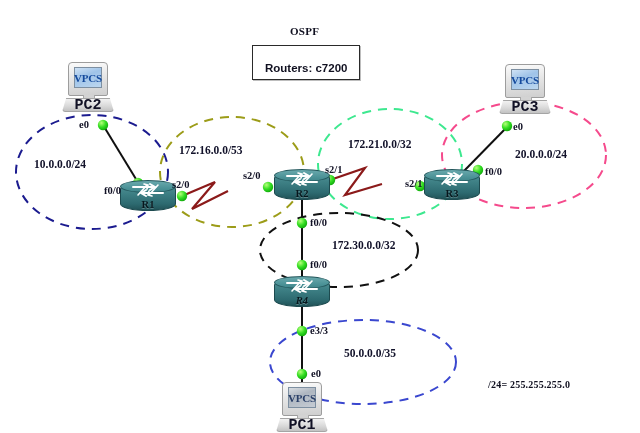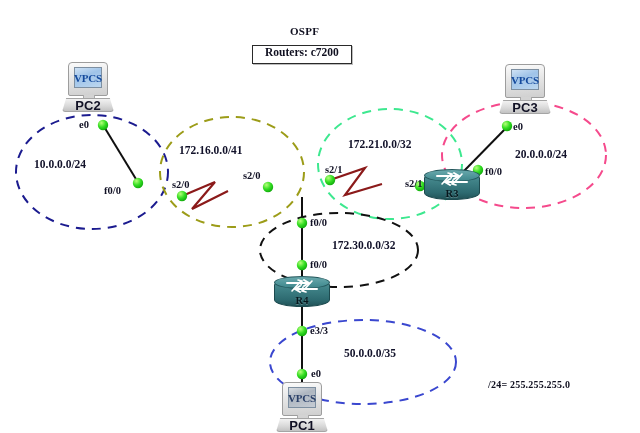--- a/index.html
+++ b/index.html
@@ -37,22 +37,22 @@
   }
   .title-text {
     font-size: 11px;
     letter-spacing: 0.3px;
   }
   .routers-box {
     position: absolute;
     background: #ffffff;
     border: 1px solid #2a2a2a;
     box-shadow: 1px 1px 0 #bdbdbd;
-    padding: 0 12px 5px 12px;
-    font-family: Liberation Serif, serif;
+    padding: 16px 12px 5px 12px;
+    font-family: Liberation Sans, sans-serif;
     font-weight: bold;
     font-size: 11.5px;
     color: #101020;
     white-space: nowrap;
     text-align: center;
   }
   .net-label {
     font-size: 11.5px;
     color: #12122a;
   }
@@ -117,23 +117,23 @@
     background: linear-gradient(180deg, #f2f2f2 0%, #d8d8d8 60%, #c2c2c2 100%);
     border: 1px solid #a5a5a5;
     box-sizing: border-box;
     border-radius: 2px 2px 3px 3px;
     clip-path: polygon(8% 0%, 92% 0%, 100% 100%, 0% 100%);
     display: flex;
     align-items: center;
     justify-content: center;
   }
   .host .base span {
-    font-family: Liberation Sans, sans-serif;
-    font-weight: bold;
-    font-size: 13px;
+    font-family: Liberation Mono, monospace;
+    font-weight: bold;
+    font-size: 15px;
     color: #111125;
   }
   .host.dim .screen {
     background: linear-gradient(160deg, #d9dde2 0%, #aeb6c0 40%, #c6ccd4 100%);
   }
   .host.dim .screen span { color: #2a3f68; }
 
   
   .router {
     position: absolute;
@@ -259,48 +259,70 @@
       <div class="screen">
         <span>VPCS</span>
       </div>
     </div>
     <div class="neck"></div>
     <div class="base">
       <span>PC1</span>
     </div>
   </div>
 
-
+  <div class="router" style="left:120px; top:168px;">
+    <div class="body"></div>
+    <div class="top"></div>
+    <svg class="arrows" viewBox="0 0 36 16">
+      <path d="M3 5 L24 5 M20 2 L25 5 L20 8" stroke="#ffffff" stroke-width="2" fill="none" stroke-linecap="round"></path>
+      <path d="M33 11 L12 11 M16 8 L11 11 L16 14" stroke="#ffffff" stroke-width="2" fill="none" stroke-linecap="round"></path>
+      <path d="M8 13 L17 3 M14 2 L18 3 L17 7" stroke="#ffffff" stroke-width="1.6" fill="none" stroke-linecap="round"></path>
+      <path d="M28 3 L19 13 M22 14 L18 13 L19 9" stroke="#ffffff" stroke-width="1.6" fill="none" stroke-linecap="round"></path>
+    </svg>
+    <div class="name">R1</div>
+  </div>
+
+  <div class="router" style="left:274px; top:157px;">
+    <div class="body"></div>
+    <div class="top"></div>
+    <svg class="arrows" viewBox="0 0 36 16">
+      <path d="M3 5 L24 5 M20 2 L25 5 L20 8" stroke="#ffffff" stroke-width="2" fill="none" stroke-linecap="round"></path>
+      <path d="M33 11 L12 11 M16 8 L11 11 L16 14" stroke="#ffffff" stroke-width="2" fill="none" stroke-linecap="round"></path>
+      <path d="M8 13 L17 3 M14 2 L18 3 L17 7" stroke="#ffffff" stroke-width="1.6" fill="none" stroke-linecap="round"></path>
+      <path d="M28 3 L19 13 M22 14 L18 13 L19 9" stroke="#ffffff" stroke-width="1.6" fill="none" stroke-linecap="round"></path>
+    </svg>
+    <div class="name">R2</div>
+  </div>
 
   <div class="router" style="left:424px; top:157px;">
     <div class="body"></div>
     <div class="top"></div>
     <svg class="arrows" viewBox="0 0 36 16">
       <path d="M3 5 L24 5 M20 2 L25 5 L20 8" stroke="#ffffff" stroke-width="2" fill="none" stroke-linecap="round"></path>
       <path d="M33 11 L12 11 M16 8 L11 11 L16 14" stroke="#ffffff" stroke-width="2" fill="none" stroke-linecap="round"></path>
       <path d="M8 13 L17 3 M14 2 L18 3 L17 7" stroke="#ffffff" stroke-width="1.6" fill="none" stroke-linecap="round"></path>
       <path d="M28 3 L19 13 M22 14 L18 13 L19 9" stroke="#ffffff" stroke-width="1.6" fill="none" stroke-linecap="round"></path>
     </svg>
     <div class="name">R3</div>
   </div>
 
-  <div class="router" style="left:274px; top:264px;">
+  <div class="router" style="left:274px; top:264px;font-style:italic;">
     <div class="body"></div>
     <div class="top"></div>
     <svg class="arrows" viewBox="0 0 36 16">
       <path d="M3 5 L24 5 M20 2 L25 5 L20 8" stroke="#ffffff" stroke-width="2" fill="none" stroke-linecap="round"></path>
       <path d="M33 11 L12 11 M16 8 L11 11 L16 14" stroke="#ffffff" stroke-width="2" fill="none" stroke-linecap="round"></path>
       <path d="M8 13 L17 3 M14 2 L18 3 L17 7" stroke="#ffffff" stroke-width="1.6" fill="none" stroke-linecap="round"></path>
       <path d="M28 3 L19 13 M22 14 L18 13 L19 9" stroke="#ffffff" stroke-width="1.6" fill="none" stroke-linecap="round"></path>
     </svg>
     <div class="name">R4</div>
   </div>
 
   <div class="lbl net-label" style="left:34px; top:147px;">10.0.0.0/24</div>
-  <div class="lbl net-label" style="left:179px; top:133px;">172.16.0.0/41</div>
+  <div class="lbl net-label" style="left:179px; top:133px;">172.16.0.0/53</div>
   <div class="lbl net-label" style="left:348px; top:127px;">172.21.0.0/32</div>
   <div class="lbl net-label" style="left:515px; top:137px;">20.0.0.0/24</div>
   <div class="lbl net-label" style="left:332px; top:228px;">172.30.0.0/32</div>
   <div class="lbl net-label" style="left:344px; top:336px;">50.0.0.0/35</div>
 
   <div class="lbl iface-label" style="left:79px; top:108px;">e0</div>
   <div class="lbl iface-label" style="left:104px; top:174px;">f0/0</div>
   <div class="lbl iface-label" style="left:172px; top:168px;">s2/0</div>
   <div class="lbl iface-label" style="left:243px; top:159px;">s2/0</div>
   <div class="lbl iface-label" style="left:325px; top:153px;">s2/1</div>

